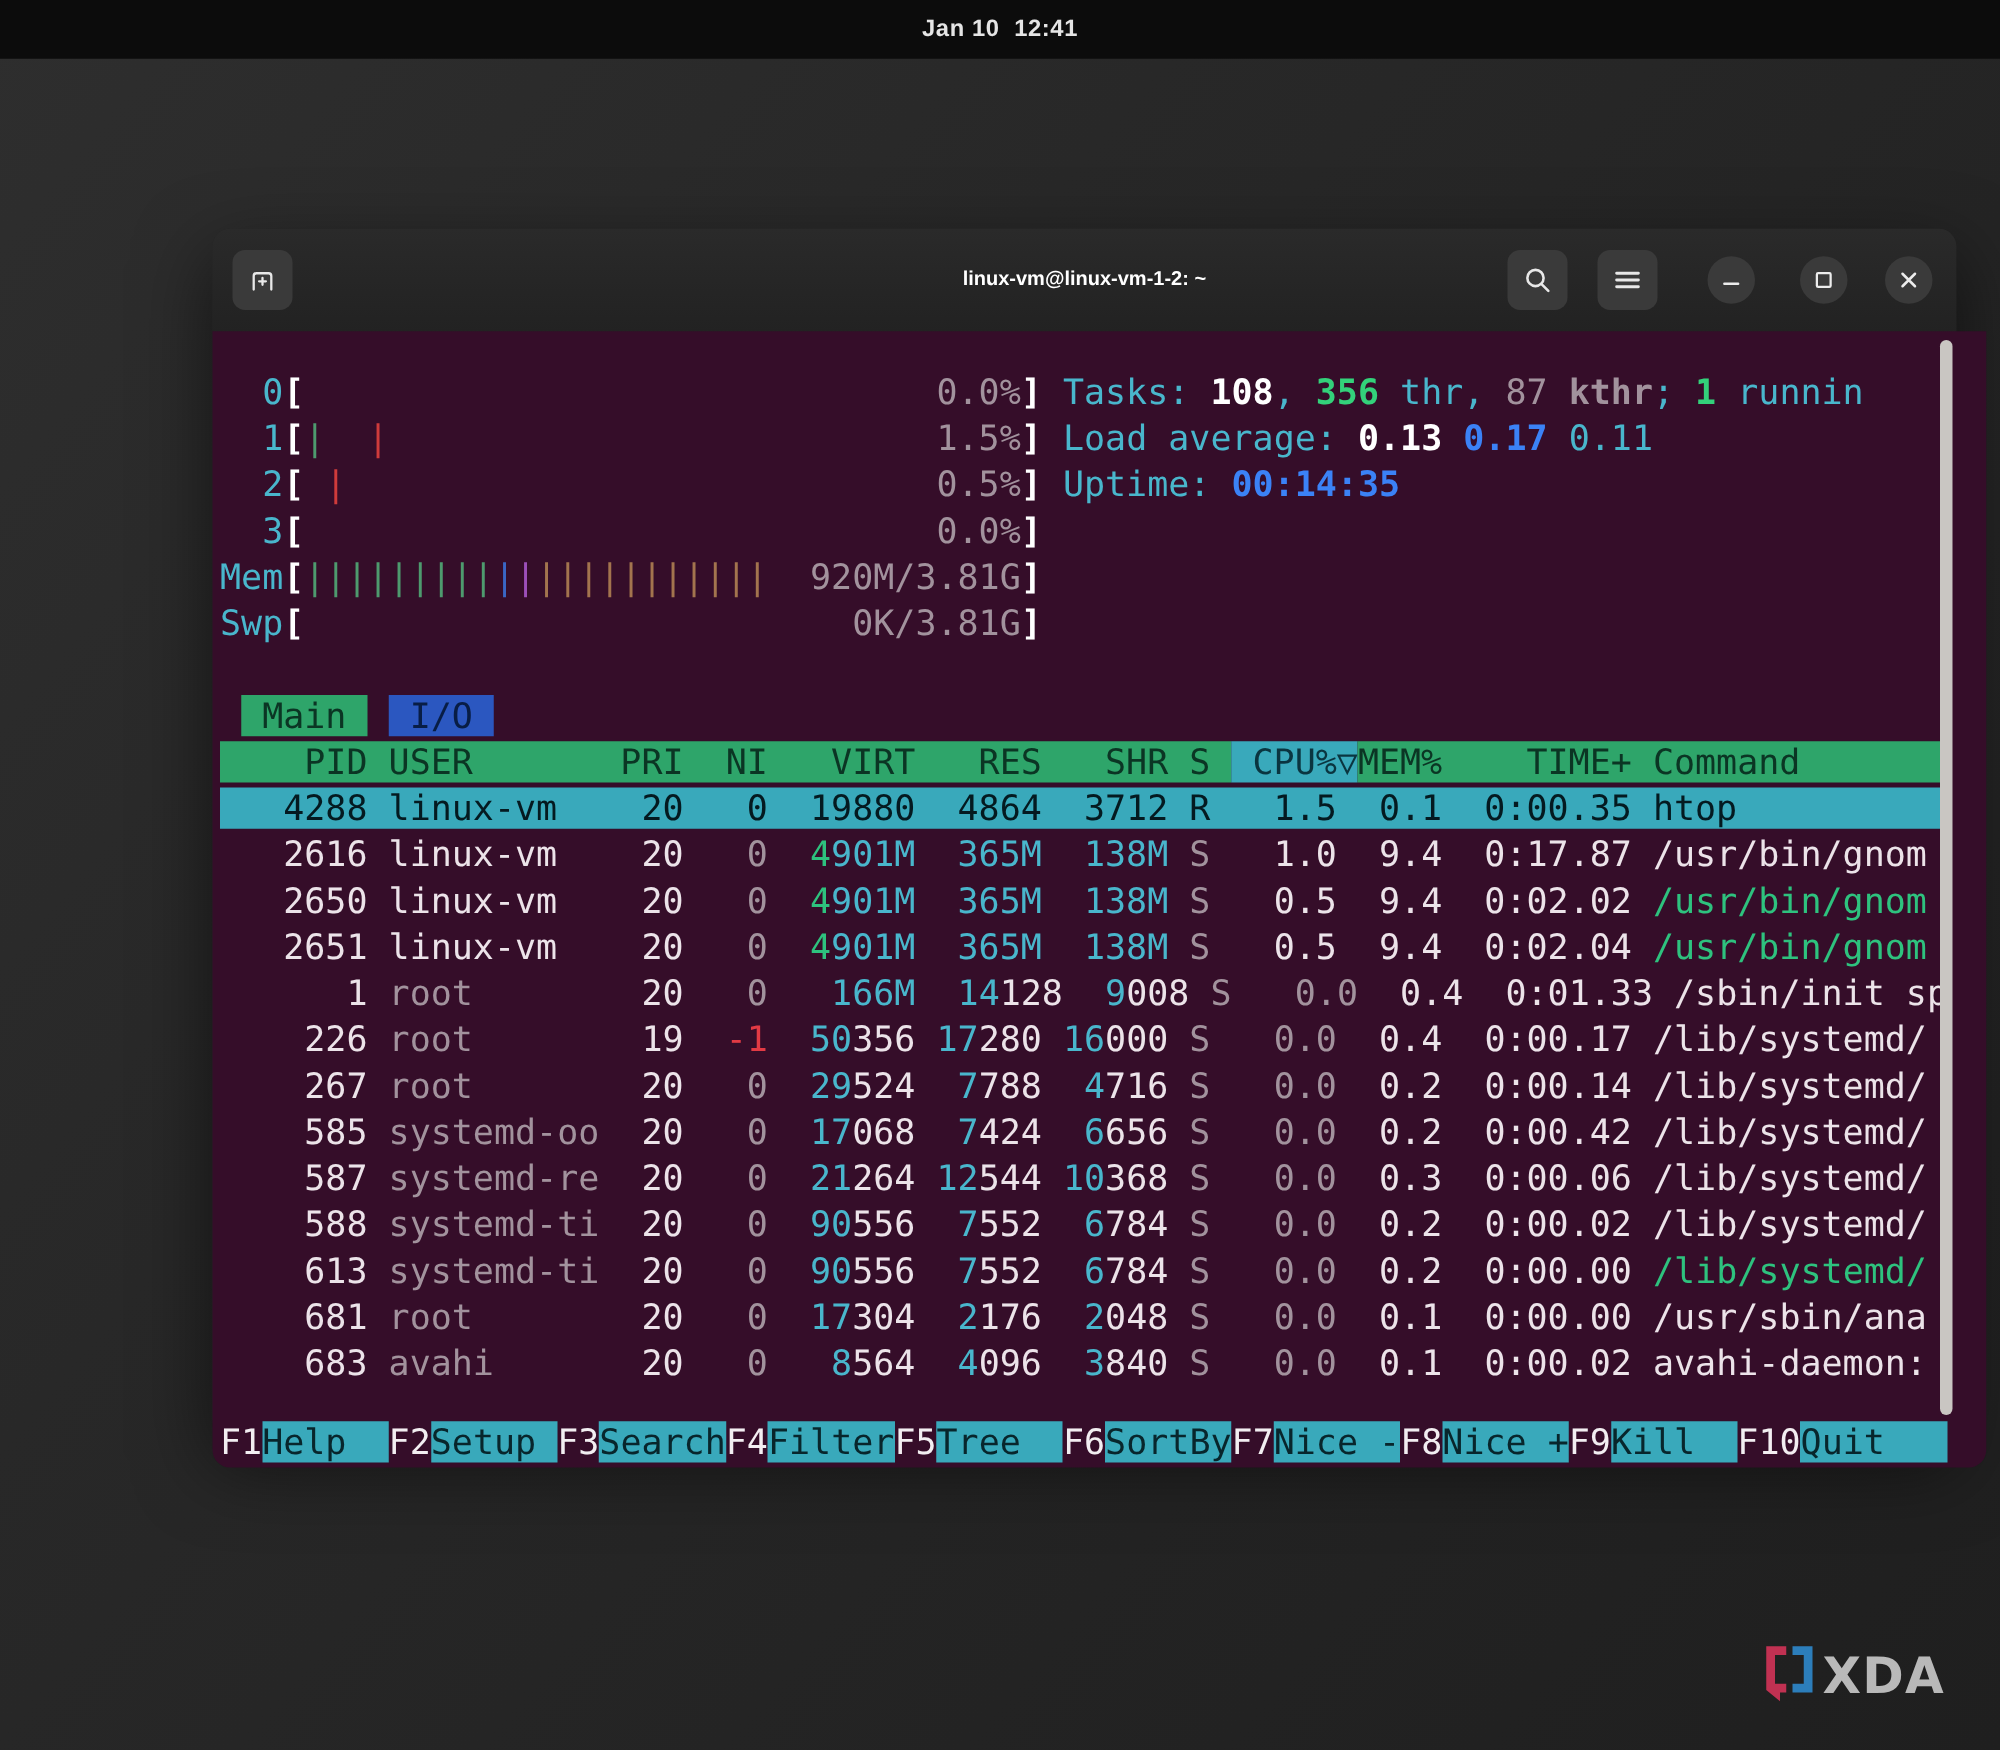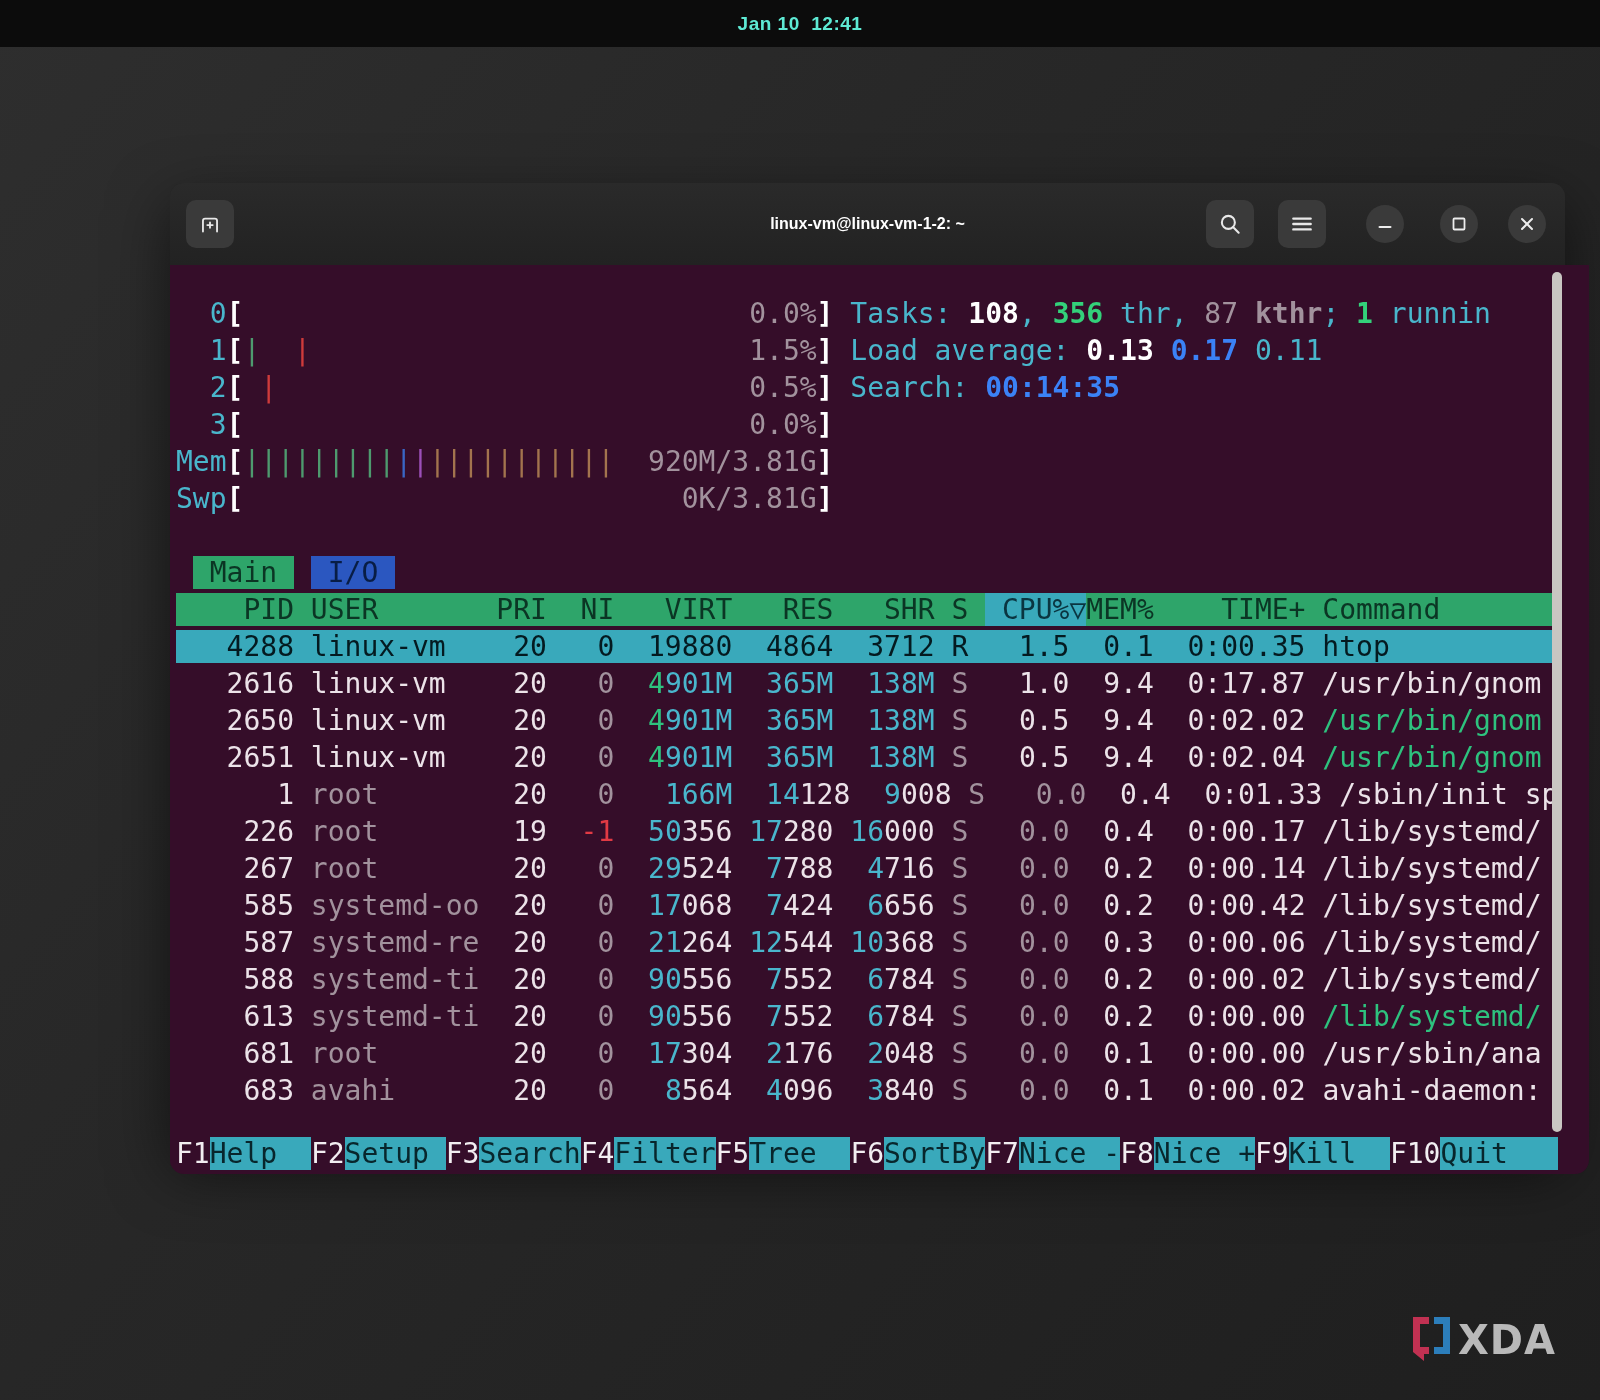--- a/index.html
+++ b/index.html
@@ -2,21 +2,21 @@
 <html><head>
 <meta charset="utf-8">
 <style>
   html,body{margin:0;padding:0;background:#1e1e1e;}
   .stage{position:relative;width:1600px;height:1400px;overflow:hidden;
          background:linear-gradient(130deg,#2e2e2e 0%,#282828 35%,#232323 70%,#1f1f1f 100%);
          font-family:"Liberation Sans", sans-serif;}
   
   .top-panel{position:absolute;left:0;top:0;width:1600px;height:47px;background:#0c0c0c;
              display:flex;align-items:center;justify-content:center;}
-  .clock{color:#5eead4;font-size:19px;font-weight:bold;letter-spacing:.5px;white-space:pre;}
+  .clock{color:#e5e5e5;font-size:19px;font-weight:bold;letter-spacing:.5px;white-space:pre;}
   
   .win{position:absolute;left:170px;top:183px;width:1395px;height:967px;border-radius:14px;
        background:#242424;box-shadow:0 22px 60px rgba(0,0,0,.55);}
   .titlebar{position:absolute;left:0;top:0;width:100%;height:82px;border-radius:14px 14px 0 0;
             background:linear-gradient(#2a2a2a,#222);}
   .win-title{position:absolute;left:0;right:0;top:0;height:82px;display:flex;align-items:center;
              justify-content:center;color:#fff;font-size:16px;font-weight:bold;}
   .sqbtn{position:absolute;top:17px;width:48px;height:48px;border-radius:10px;background:#3a3a3a;
          display:flex;align-items:center;justify-content:center;}
   .cirbtn{position:absolute;top:22px;width:38px;height:38px;border-radius:50%;background:#3a3a3a;
@@ -108,21 +108,21 @@
             <path d="M5 5 L15 15 M15 5 L5 15"></path>
           </svg>
         </span>
       </div>
     </div>
 
     <div class="term">
       <div class="term-inner" id="term-lines">
           <div class="tl"><span class="c">  0</span><span class="W">[</span><span class="d">                              0.0%</span><span class="W">]</span><span class="w"> </span><span class="c">Tasks: </span><span class="W">108</span><span class="c">, </span><span class="GR">356</span><span class="c"> thr, </span><span class="d">87 </span><span class="D">kthr</span><span class="c">; </span><span class="GR">1</span><span class="c"> runnin</span></div>
           <div class="tl"><span class="c">  1</span><span class="W">[</span><span class="bar-g">|</span><span class="w">  </span><span class="bar-r">|</span><span class="d">                          1.5%</span><span class="W">]</span><span class="w"> </span><span class="c">Load average: </span><span class="W">0.13 </span><span class="C">0.17 </span><span class="c">0.11</span></div>
-          <div class="tl"><span class="c">  2</span><span class="W">[</span><span class="w"> </span><span class="bar-r">|</span><span class="d">                            0.5%</span><span class="W">]</span><span class="w"> </span><span class="c">Search: </span><span class="C">00:14:35</span></div>
+          <div class="tl"><span class="c">  2</span><span class="W">[</span><span class="w"> </span><span class="bar-r">|</span><span class="d">                            0.5%</span><span class="W">]</span><span class="w"> </span><span class="c">Uptime: </span><span class="C">00:14:35</span></div>
           <div class="tl"><span class="c">  3</span><span class="W">[</span><span class="d">                              0.0%</span><span class="W">]</span></div>
           <div class="tl"><span class="c">Mem</span><span class="W">[</span><span class="bar-g">|||||||||</span><span class="bar-b">|</span><span class="bar-p">|</span><span class="bar-t">|||||||||||</span><span class="d">  920M/3.81G</span><span class="W">]</span></div>
           <div class="tl"><span class="c">Swp</span><span class="W">[</span><span class="d">                          0K/3.81G</span><span class="W">]</span></div>
           <div class="tl"><span class="w"></span></div>
           <div class="tl"><span class="w"> </span><span class="tm"> Main </span><span class="w"> </span><span class="ti"> I/O </span></div>
           <div class="tl"><span class="hg">    PID USER       PRI  NI   VIRT   RES   SHR S </span><span class="hc"> CPU%▽</span><span class="hg">MEM%    TIME+ Command       </span></div>
           <div class="tl"><span class="sel">   4288 linux-vm    20   0  19880  4864  3712 R   1.5  0.1  0:00.35 htop          </span></div>
           <div class="tl"><span class="w">   2616 linux-vm    20 </span><span class="d">  0</span><span class="w">  </span><span class="gr">4</span><span class="c">901M  365M  138M</span><span class="d"> S</span><span class="w">   1.0  9.4  0:17.87 /usr/bin/gnom</span></div>
           <div class="tl"><span class="w">   2650 linux-vm    20 </span><span class="d">  0</span><span class="w">  </span><span class="gr">4</span><span class="c">901M  365M  138M</span><span class="d"> S</span><span class="w">   0.5  9.4  0:02.02 </span><span class="gr">/usr/bin/gnom</span></div>
           <div class="tl"><span class="w">   2651 linux-vm    20 </span><span class="d">  0</span><span class="w">  </span><span class="gr">4</span><span class="c">901M  365M  138M</span><span class="d"> S</span><span class="w">   0.5  9.4  0:02.04 </span><span class="gr">/usr/bin/gnom</span></div>

